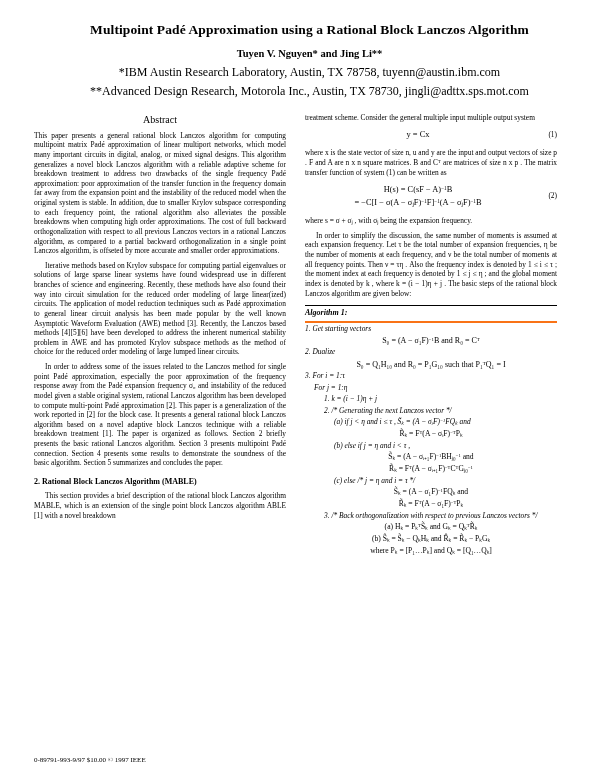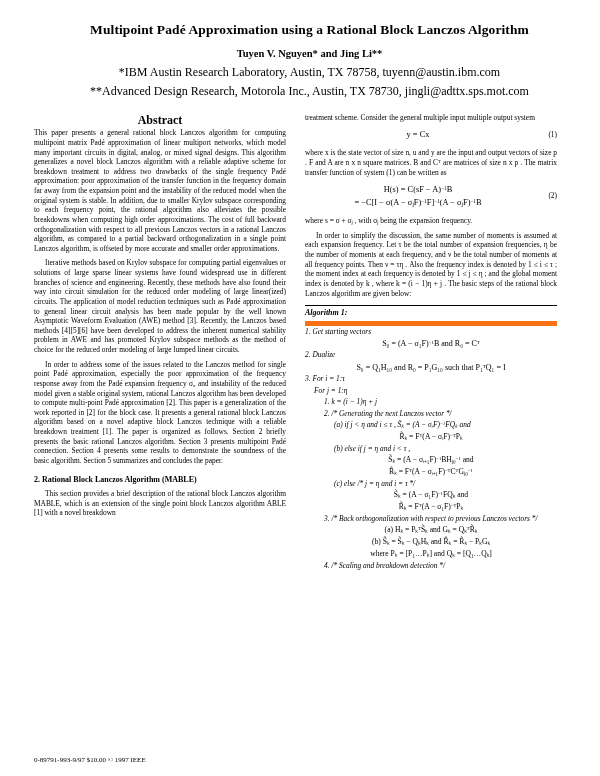--- a/index.html
+++ b/index.html
@@ -52,23 +52,24 @@
     line-height: 1.3;
     text-align: justify;
   }
   .sec-head {
     font-size: 8px;
     font-weight: bold;
     margin: 9px 0 4px 0;
     text-align: left;
   }
   .abstract-head {
-    font-size: 12px;
-    font-weight: bold;
-    text-align: center;
+    font-size: 10px;
+    font-weight: normal;
+    text-align: center;
+    margin-bottom: 5px;
   }
   p {
     margin: 0 0 5px 0;
     text-indent: 11px;
   }
   p.noindent {
     text-indent: 0;
   }
   .abstract p {
     text-indent: 0;
@@ -97,21 +98,21 @@
   sup {
     font-size: 0.62em;
     vertical-align: 0.45em;
   }
   .algo-title {
     font-size: 8px;
     font-weight: bold;
     font-style: italic;
     margin: 7px 0 0 0;
     border-top: 1px solid #000;
-    border-bottom: 5px solid #f97316;
+    border-bottom: 2px solid #f97316;
     padding: 2px 0;
   }
   .algo {
     font-size: 7.4px;
     line-height: 1.42;
   }
   .algo .step {
     font-style: italic;
     margin: 1px 0;
   }
@@ -212,20 +213,19 @@
 
         <div class="step ind3">(c) else /* j = η  and i = τ  */</div>
         <div class="ctr-r">S̃ₖ = (A − σ₁F)<sup>−1</sup>FQₖ and</div>
         <div class="ctr-r">R̃ₖ = F<sup>T</sup>(A − σ₁F)<sup>−T</sup>Pₖ</div>
 
         <div class="step ind2">3. /* Back orthogonalization with respect to previous Lanczos vectors */</div>
         <div class="ctr-r">(a) Hₖ = Pₖ<sup>T</sup>S̃ₖ and Gₖ = Qₖ<sup>T</sup>R̃ₖ</div>
         <div class="ctr-r">(b) Ŝₖ = S̃ₖ − QₖHₖ and R̂ₖ = R̃ₖ − PₖGₖ</div>
         <div class="ctr-r">where Pₖ = [P₁…Pₖ] and Qₖ = [Q₁…Qₖ]</div>
 
-        <div class="step ind2">4. /* Scaling and breakdown detection */</div>
       </div>
 
     </div>
   </div>
 
   <div class="footer">0-89791-993-9/97 $10.00 © 1997 IEEE</div>
 </div>
 
 </body></html>

